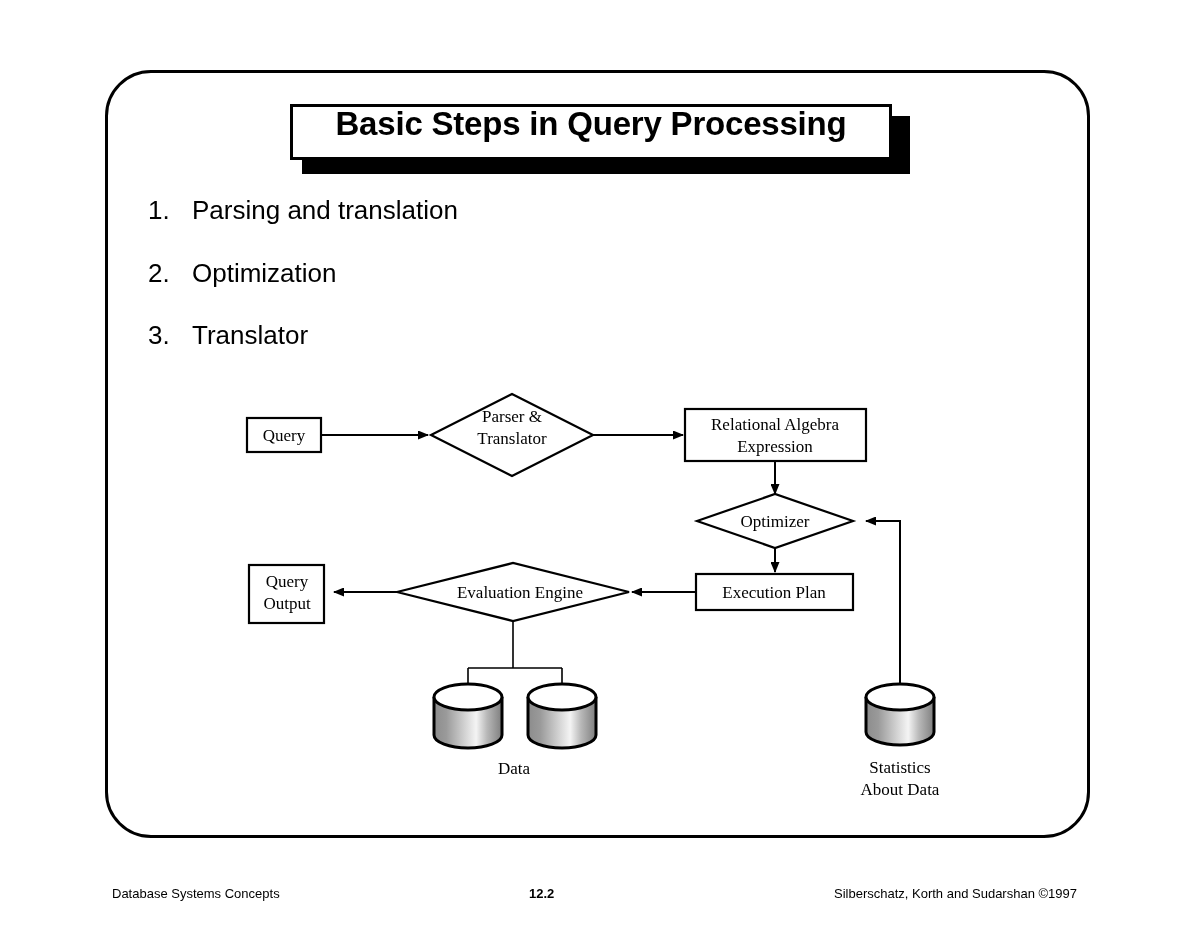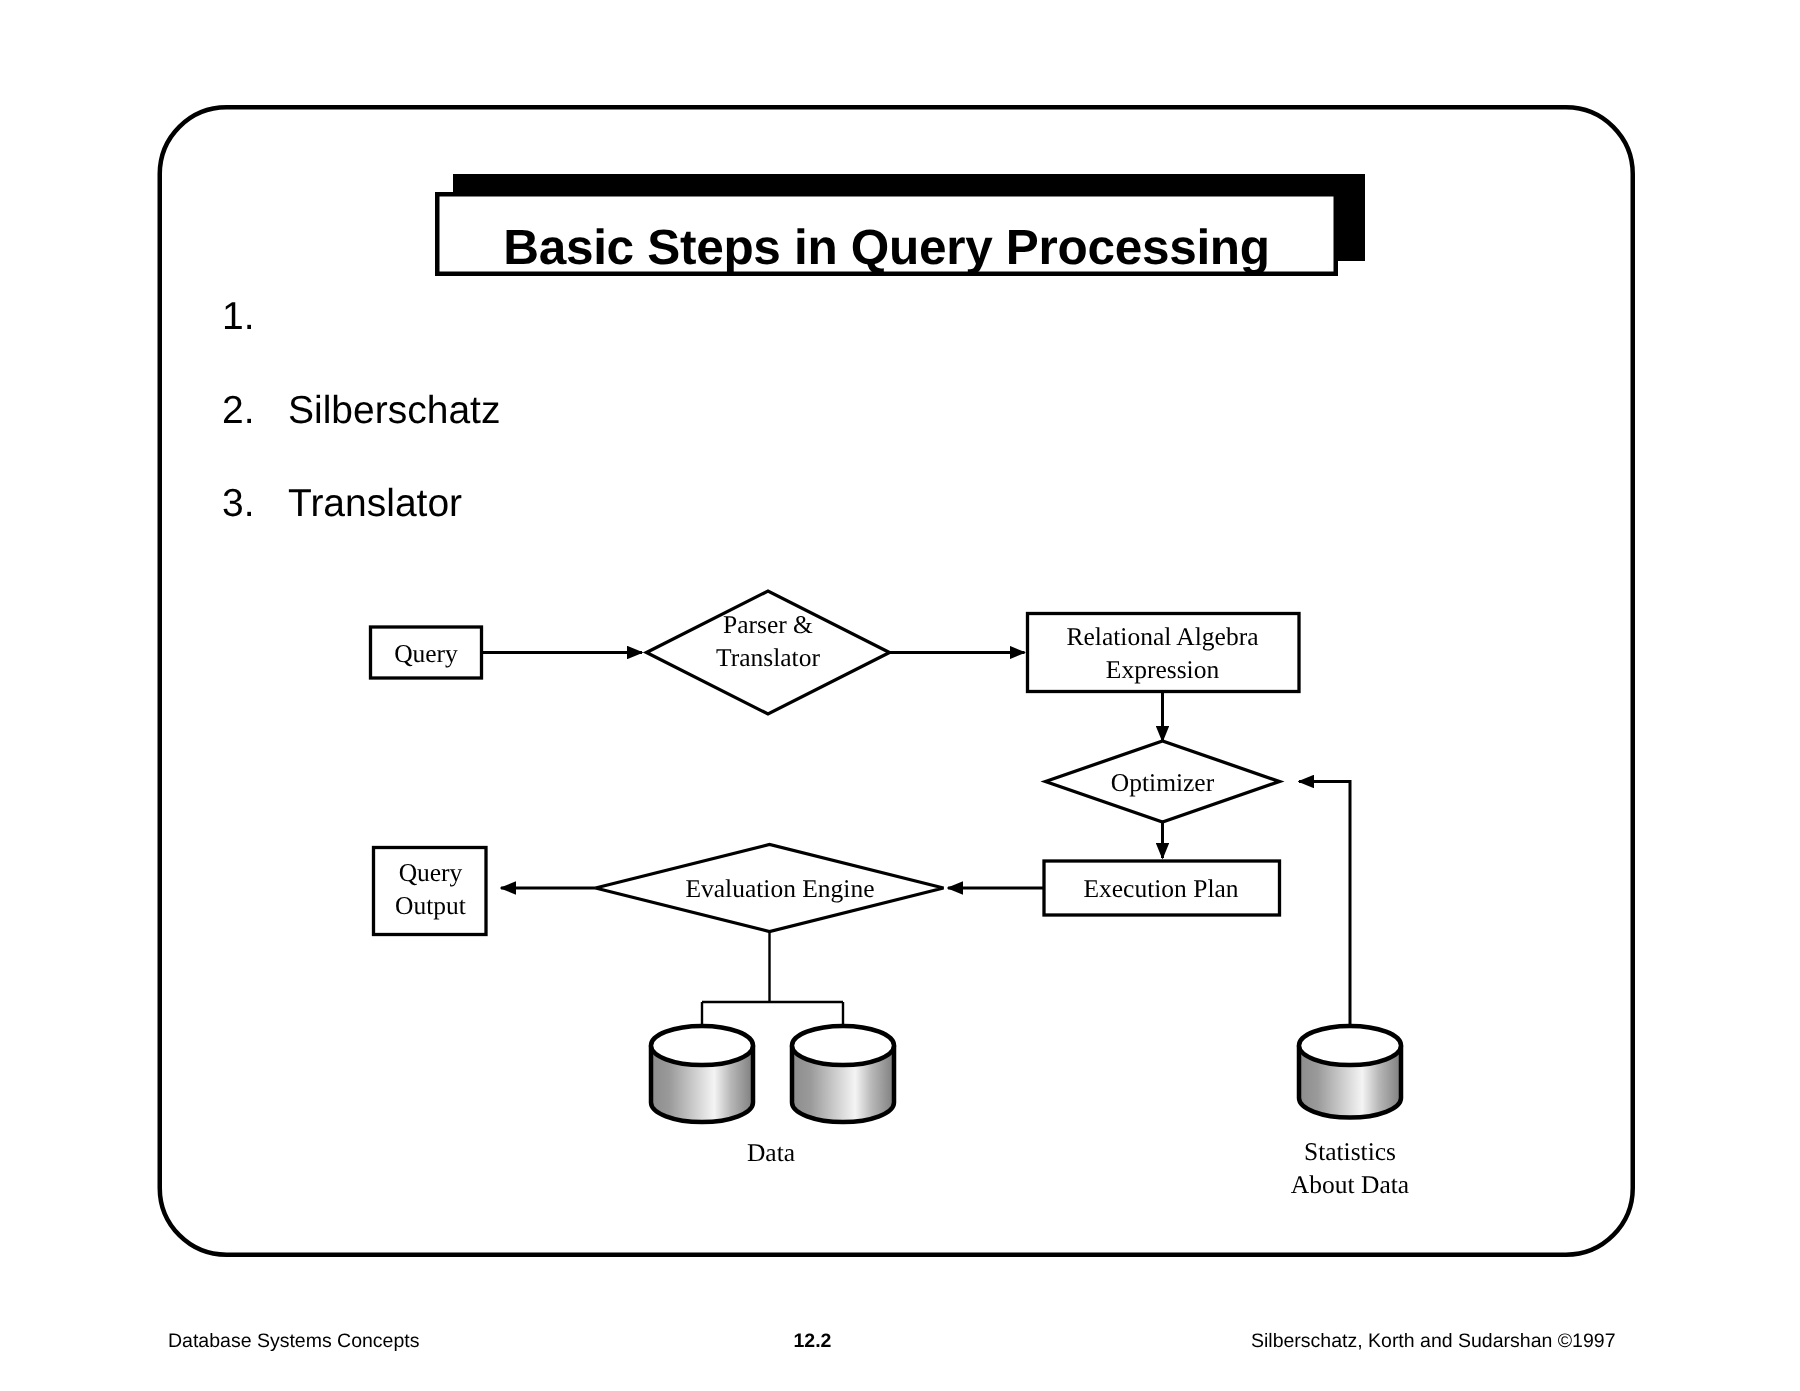--- a/index.html
+++ b/index.html
@@ -41,23 +41,22 @@
   #title-box {
     position: absolute;
     left: 290px;
     top: 104px;
     width: 602px;
     height: 56px;
     border: 3px solid #000000;
     background: #ffffff;
     box-sizing: border-box;
     display: flex;
-    align-items: flex-end;
+    align-items: flex-start;
     justify-content: center;
-    margin-top: 24px;
   }
   #title-text {
     font-size: 33px;
     font-weight: bold;
     letter-spacing: -0.2px;
     white-space: nowrap;
     line-height: 1;
   }
 
   
@@ -160,24 +159,25 @@
 <div id="slide-frame"></div>
 
 <div id="title-shadow"></div>
 <div id="title-box">
   <span id="title-text">Basic Steps in Query Processing</span>
 </div>
 
 <div id="steps-list">
   <div class="step-row">
     <span class="step-num">1.</span>
+    <span class="step-label">Parsing and translation</span>
   </div>
   <div class="step-row">
     <span class="step-num">2.</span>
-    <span class="step-label">Silberschatz</span>
+    <span class="step-label">Optimization</span>
   </div>
   <div class="step-row">
     <span class="step-num">3.</span>
     <span class="step-label">Translator</span>
   </div>
 </div>
 
 <div id="diagram">
 <svg width="1200" height="927" viewBox="0 0 1200 927" xmlns="http://www.w3.org/2000/svg">
   <defs>

